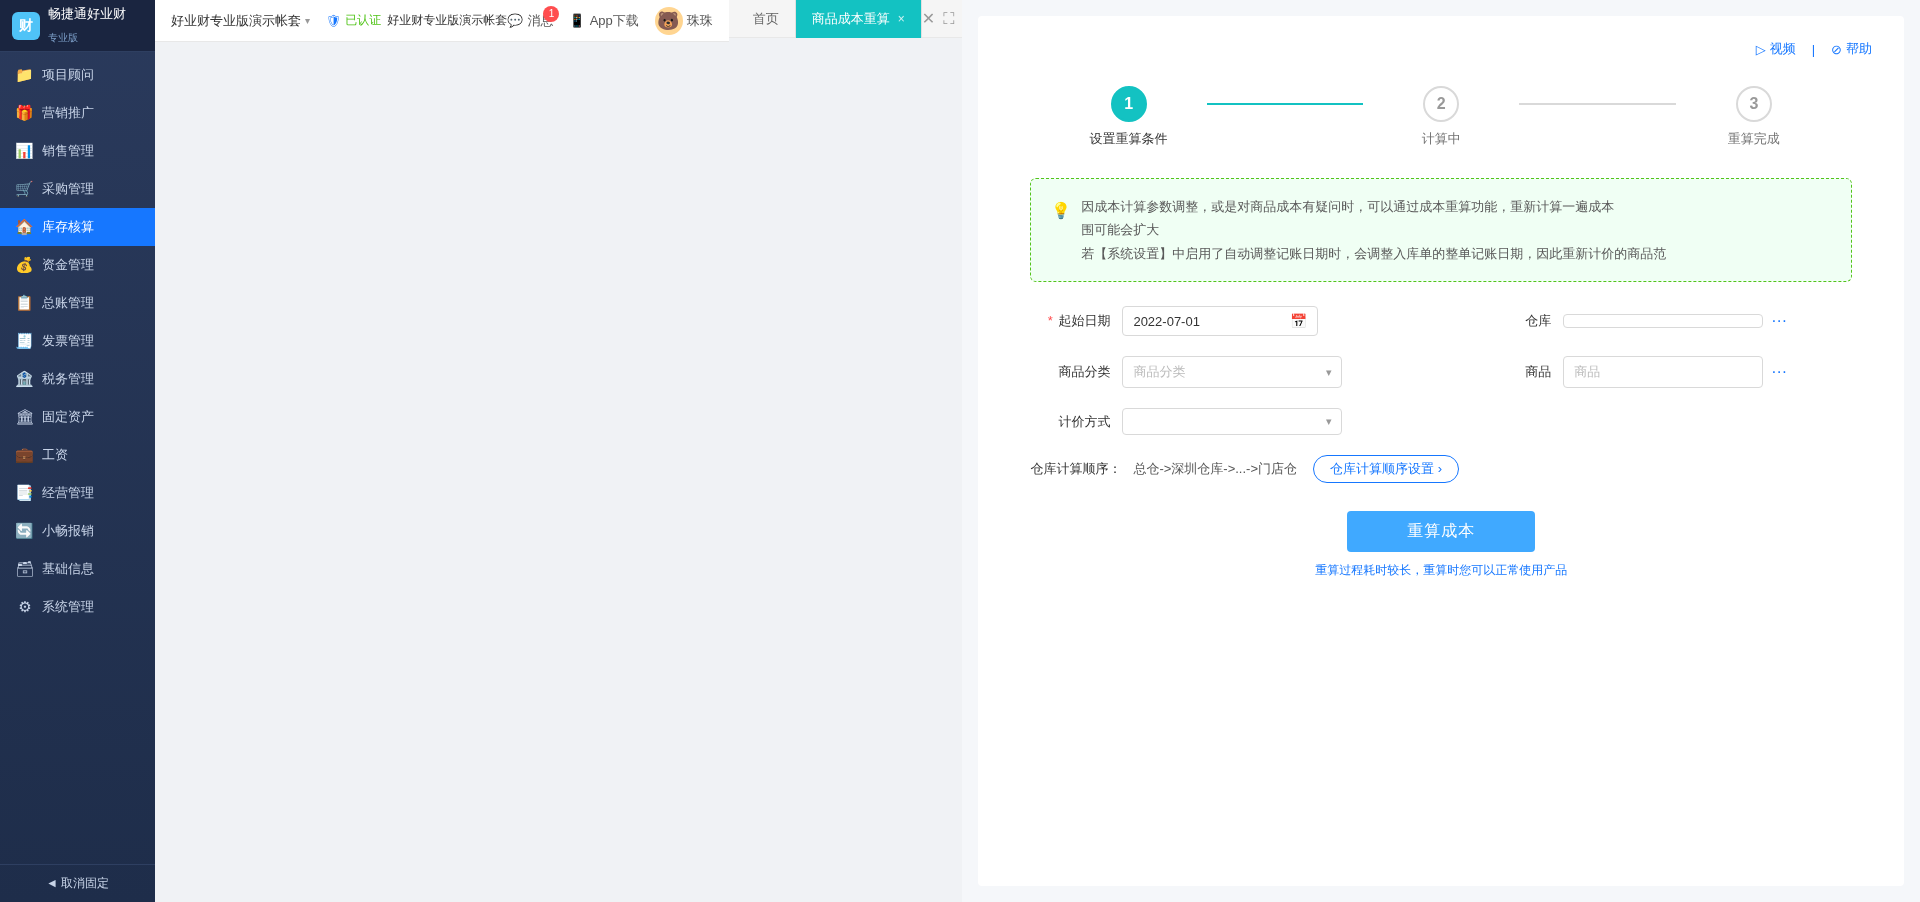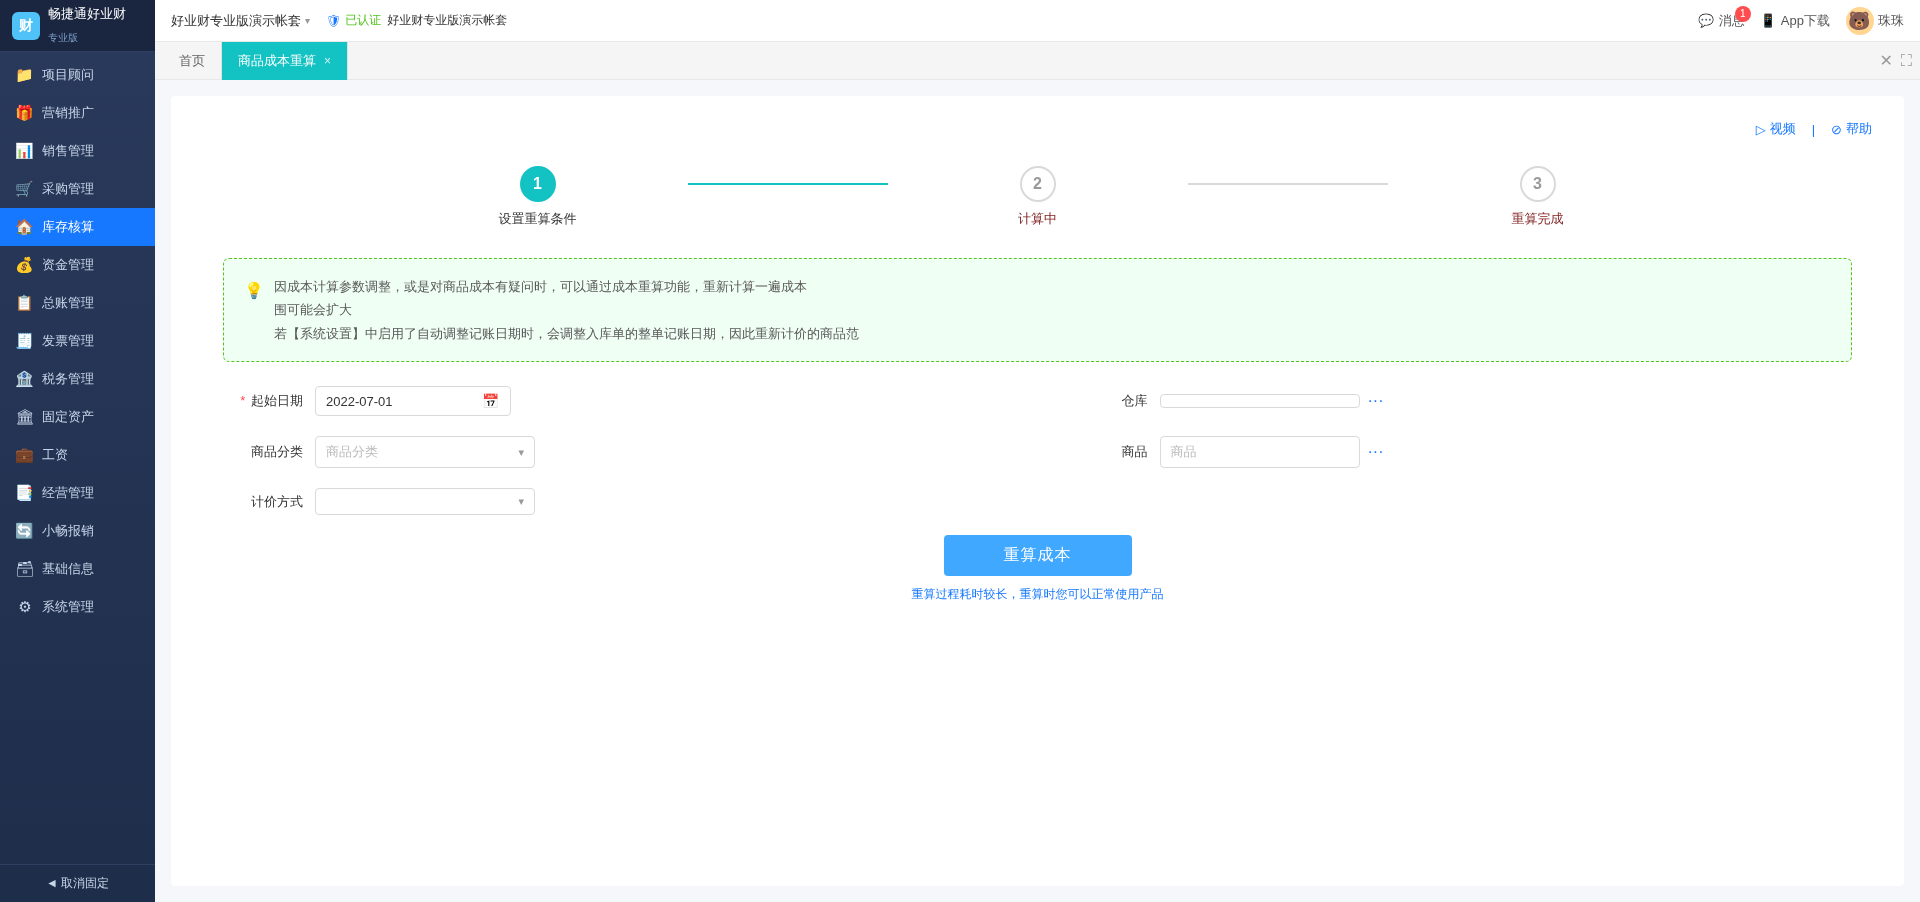--- a/index.html
+++ b/index.html
@@ -46,21 +46,21 @@
 
     .sidebar-bottom {
       padding: 10px 16px; display: flex; align-items: center; justify-content: center;
       border-top: 1px solid #2e3f61; cursor: pointer; color: #c8d4e8; font-size: 12px;
     }
 
     
     .main-area {
       flex: 1;
       display: flex;
-      flex-direction: column;
+      flex-direction: row;
       height: 100%;
       overflow: hidden;
     }
 
     
     .topbar {
       background: #fff;
       border-bottom: 1px solid #e8e8e8;
       display: flex;
       align-items: center;
@@ -136,21 +136,21 @@
     .step {
       display: flex; flex-direction: column; align-items: center; flex: 1; max-width: 300px;
     }
     .step-circle {
       width: 36px; height: 36px; border-radius: 50%; display: flex; align-items: center;
       justify-content: center; font-size: 16px; font-weight: bold; border: 2px solid #d9d9d9;
       color: #999; background: #fff; position: relative; z-index: 2;
     }
     .step-circle.active { background: #13c2c2; border-color: #13c2c2; color: #fff; }
     .step-circle.pending { background: #fff; border-color: #d9d9d9; color: #999; }
-    .step-label { margin-top: 8px; font-size: 13px; color: #7f1d1d; text-align: center; }
+    .step-label { margin-top: 8px; font-size: 13px; color: #737373; text-align: center; }
     .step-label.active { color: #333; font-weight: 500; }
     .step-line {
       flex: 1; height: 2px; background: #d9d9d9; margin-top: 17px; max-width: 200px;
     }
     .step-line.done { background: #13c2c2; }
 
     
     .info-box {
       background: #f0fff4; border: 1px dashed #52c41a; border-radius: 6px;
       padding: 16px 20px; margin: 0 20px 24px; color: #595959; font-size: 13px; line-height: 1.8;
@@ -430,20 +430,27 @@
             <label class="form-label">计价方式</label>
             <div class="form-select">
               <span></span>
               <span class="form-select-arrow">▾</span>
             </div>
           </div>
           <div class="form-col"></div>
         </div>
       </div>
 
+      <div class="warehouse-order-row">
+        <span class="warehouse-order-label">仓库计算顺序：</span>
+        <span class="warehouse-order-value">总仓-&gt;深圳仓库-&gt;...-&gt;门店仓</span>
+        <button class="warehouse-order-btn">
+          <span>仓库计算顺序设置 ›</span>
+        </button>
+      </div>
 
       <div class="action-btn-wrap">
         <button class="recalc-btn">
           <span>重算成本</span>
         </button>
         <div class="recalc-hint">重算过程耗时较长，重算时您可以正常使用产品</div>
       </div>
 
     </div>
   </div>

